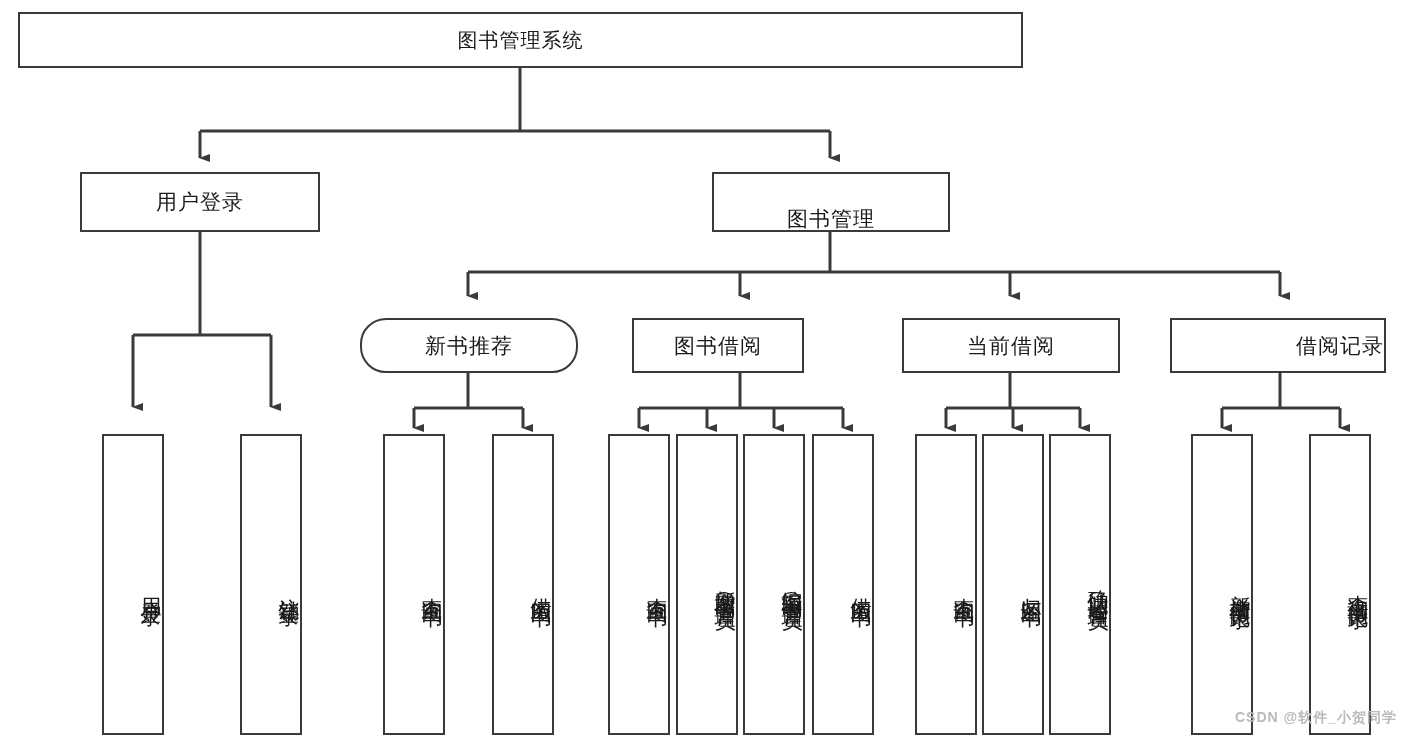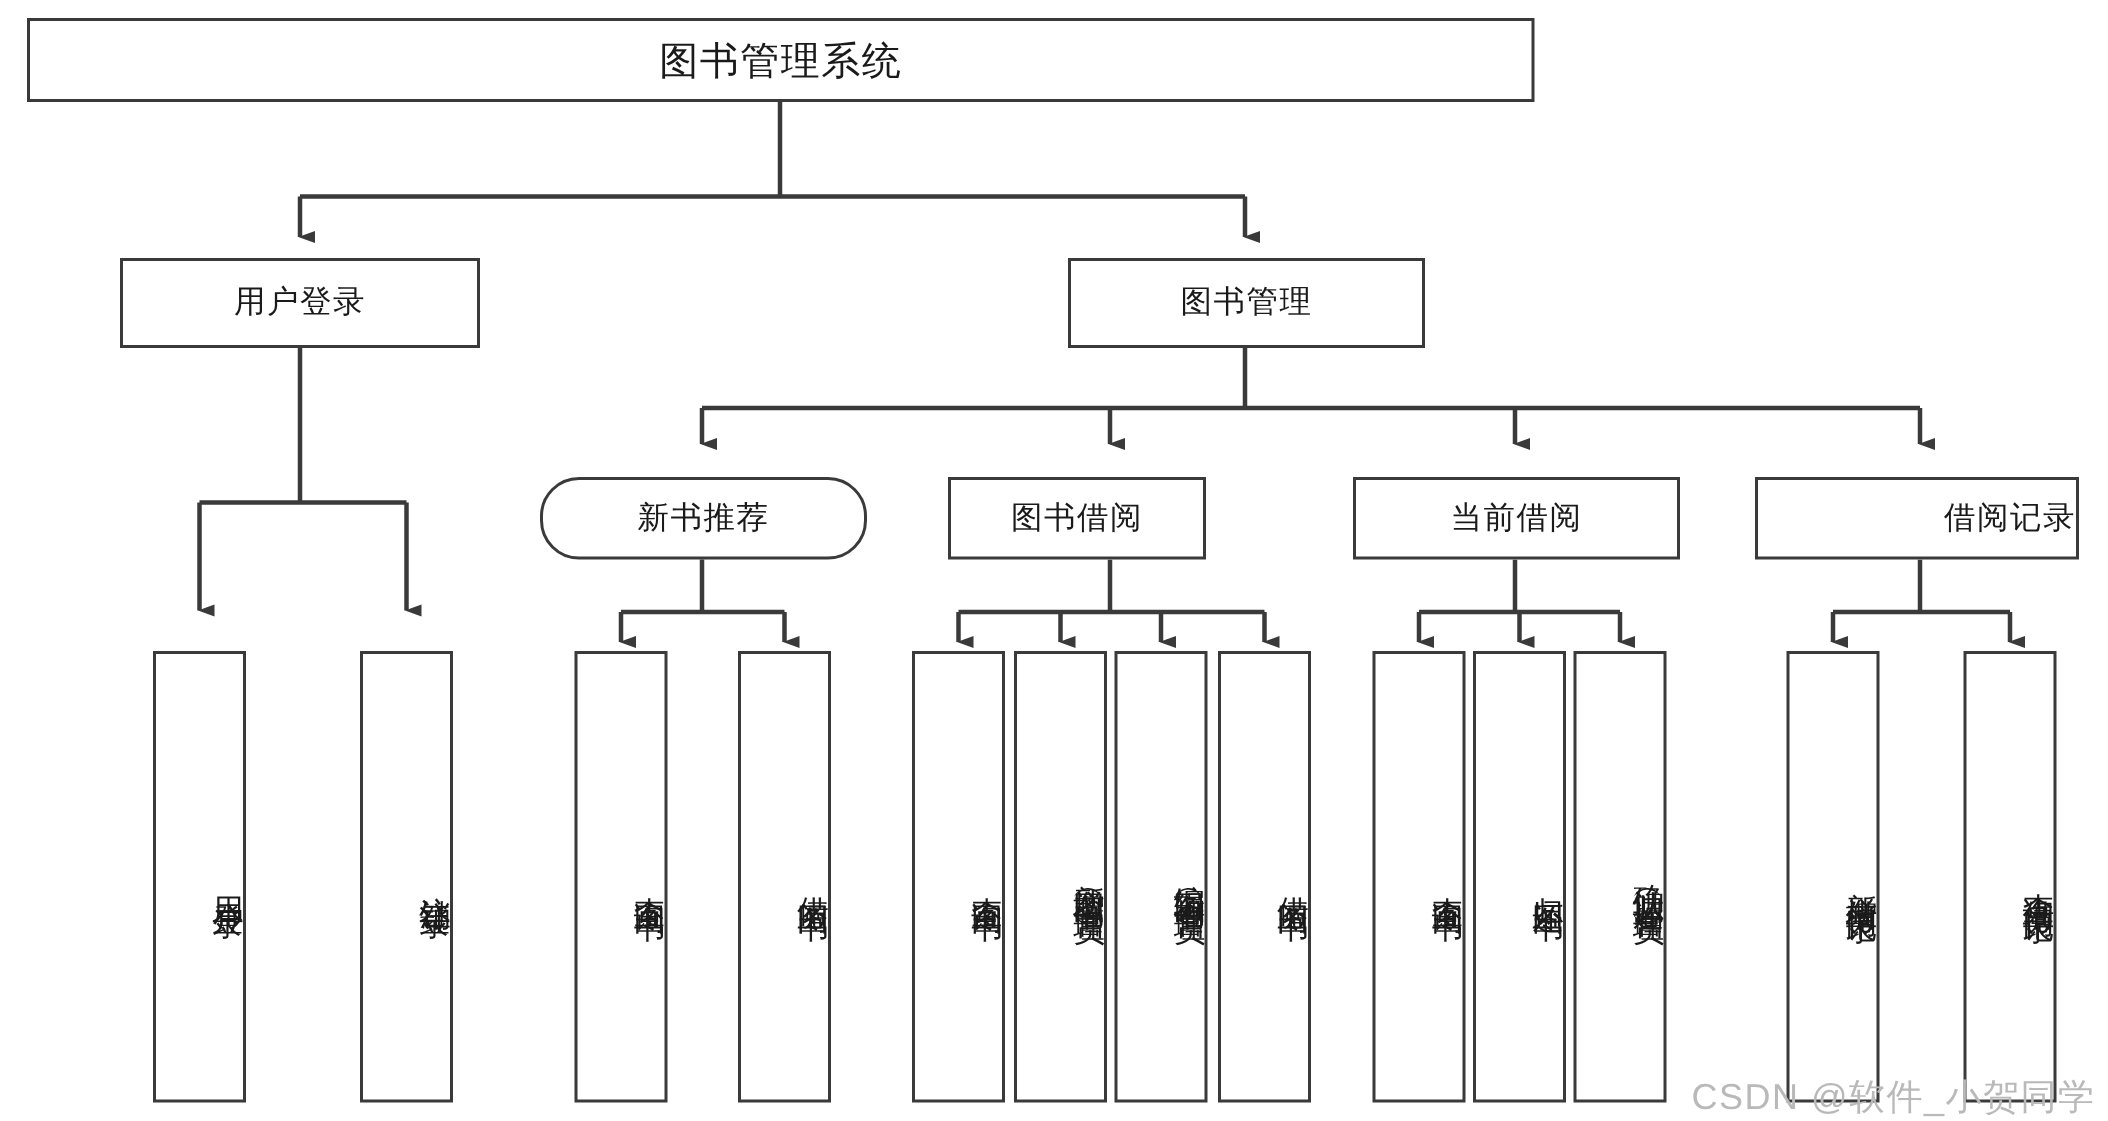--- a/index.html
+++ b/index.html
@@ -37,47 +37,48 @@
     color: #1a1a1a;
     z-index: 3;
   }
   .node-h {
     font-size: 21px;
     letter-spacing: 1px;
     line-height: 1.1;
     text-align: center;
   }
   .node-root {
-    font-size: 26px;
+    font-size: 20px;
   }
   .node-v {
     writing-mode: vertical-rl;
     text-orientation: upright;
     font-size: 21px;
     letter-spacing: 3px;
     line-height: 1;
     padding-top: 4px;
     align-items: flex-start;
     justify-content: center;
   }
   .node-v .vlabel {
     writing-mode: vertical-rl;
     text-orientation: upright;
     display: block;
     white-space: nowrap;
   }
   .watermark {
     position: absolute;
     right: 8px;
-    bottom: 0;
-    font-size: 24px;
+    bottom: 20px;
+    font-size: 14px;
     color: #b9b9b9;
     letter-spacing: 1px;
     z-index: 5;
     white-space: nowrap;
+    font-weight: bold;
   }
 </style>
 </head>
 <body>
 
 <div id="canvas">
 
   <svg id="wires" viewBox="0 0 1405 747" xmlns="http://www.w3.org/2000/svg">
     <defs>
       <marker id="arrowhead" markerWidth="9" markerHeight="11" refX="4.5" refY="10" orient="auto" markerUnits="userSpaceOnUse">
@@ -129,21 +130,21 @@
     </g>
   </svg>
 
   <div class="node node-h node-root" style="left:18px; top:12px; width:1005px; height:56px;">
     <span>图书管理系统</span>
   </div>
 
   <div class="node node-h" style="left:80px; top:172px; width:240px; height:60px;">
     <span>用户登录</span>
   </div>
-  <div class="node node-h" style="left:712px; top:172px; width:238px; height:60px;">
+  <div class="node node-h" style="left:712px; top:172px; width:238px; height:60px;align-items:flex-end;">
     <span>图书管理</span>
   </div>
 
   <div class="node node-h" style="left:360px; top:318px; width:218px; height:55px;border-radius:26px;">
     <span>新书推荐</span>
   </div>
   <div class="node node-h" style="left:632px; top:318px; width:172px; height:55px;">
     <span>图书借阅</span>
   </div>
   <div class="node node-h" style="left:902px; top:318px; width:218px; height:55px;">

